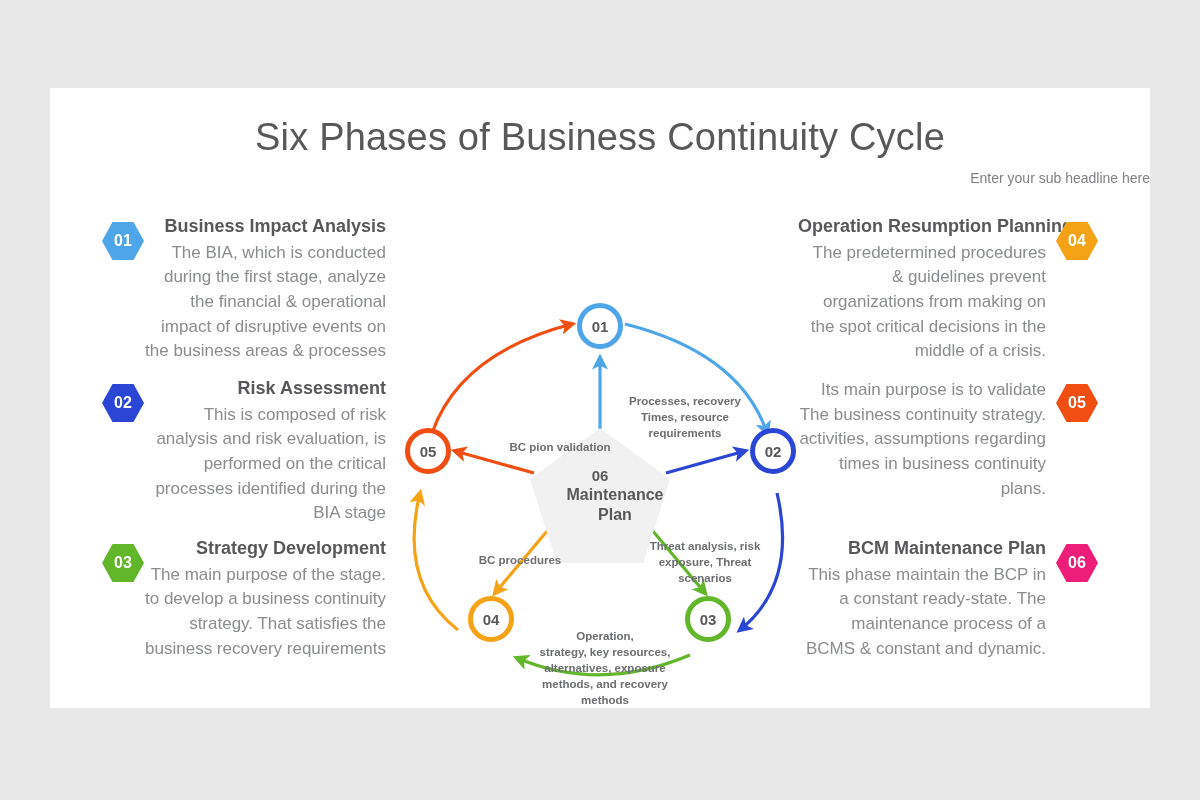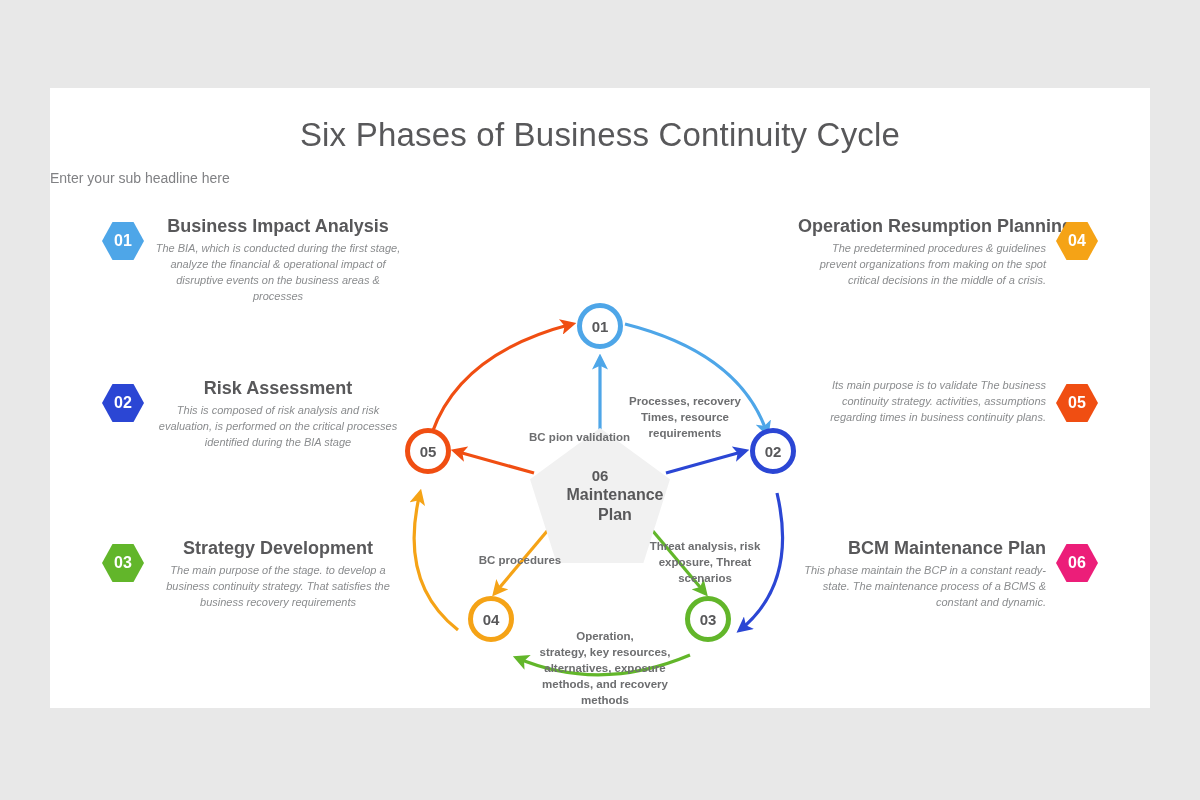--- a/index.html
+++ b/index.html
@@ -21,31 +21,31 @@
     height: 620px;
     background: #ffffff;
   }
   
   .title {
     position: absolute;
     left: 0;
     top: 28px;
     width: 1100px;
     text-align: center;
-    font-size: 33px;
+    font-size: 38px;
     color: #58585a;
     letter-spacing: .2px;
     font-weight: 400;
   }
   .subtitle {
     position: absolute;
     left: 0;
     top: 82px;
     width: 1100px;
-    text-align: left;
+    text-align: right;
     font-size: 14px;
     color: #808184;
     font-weight: 400;
   }
   
   .item {
     position: absolute;
     width: 300px;
   }
   .item-left  { left: 52px; }
@@ -59,36 +59,35 @@
     font-size: 16px;
     font-weight: bold;
     display: flex;
     align-items: center;
     justify-content: center;
     clip-path: polygon(25% 0%, 75% 0%, 100% 50%, 75% 100%, 25% 100%, 0% 50%);
   }
   .item-left .badge  { left: 0; }
   .item-right .badge { right: 0; }
   .item .body-wrap { width: 248px; }
-  .item-left  .body-wrap { margin-left: 52px; text-align: center; }
+  .item-left  .body-wrap { margin-left: 36px; text-align: right; }
   .item-right .body-wrap { margin-right: 52px; text-align: right; }
   .item h3 {
     margin: 0 0 4px 0;
     font-size: 18px;
     font-weight: bold;
     color: #58585a;
     line-height: 1.15;
     white-space: nowrap;
   }
   .item p {
     margin: 0;
-    font-size: 11px;
+    font-size: 17px;
     line-height: 1.45;
     color: #8a8c8e;
-    font-style: italic;
   }
   
   .diagram {
     position: absolute;
     left: 300px;
     top: 105px;
     width: 500px;
     height: 490px;
   }
   .diagram svg { display: block; }
@@ -258,18 +257,18 @@
       <div>strategy, key resources,</div>
       <div>alternatives, exposure</div>
       <div>methods, and recovery</div>
       <div>methods</div>
     </div>
 
     <div class="spoke-label" style="left:105px; top:359px; width:130px;">
       <div>BC procedures</div>
     </div>
 
-    <div class="spoke-label" style="left:140px; top:236px; width:140px;text-align:right;">
+    <div class="spoke-label" style="left:140px; top:246px; width:140px;">
       <div>BC pion validation</div>
     </div>
 
   </div>
 </div>
 
 </body></html>

